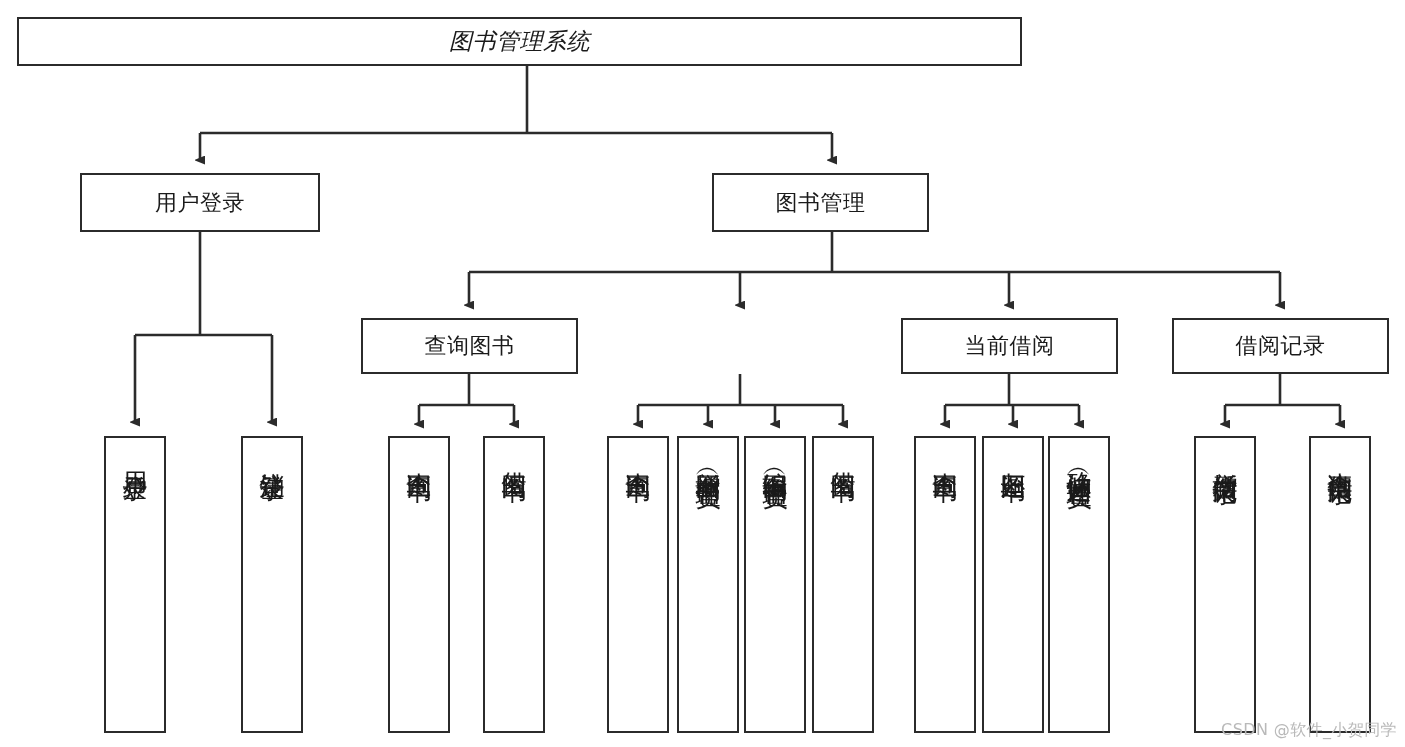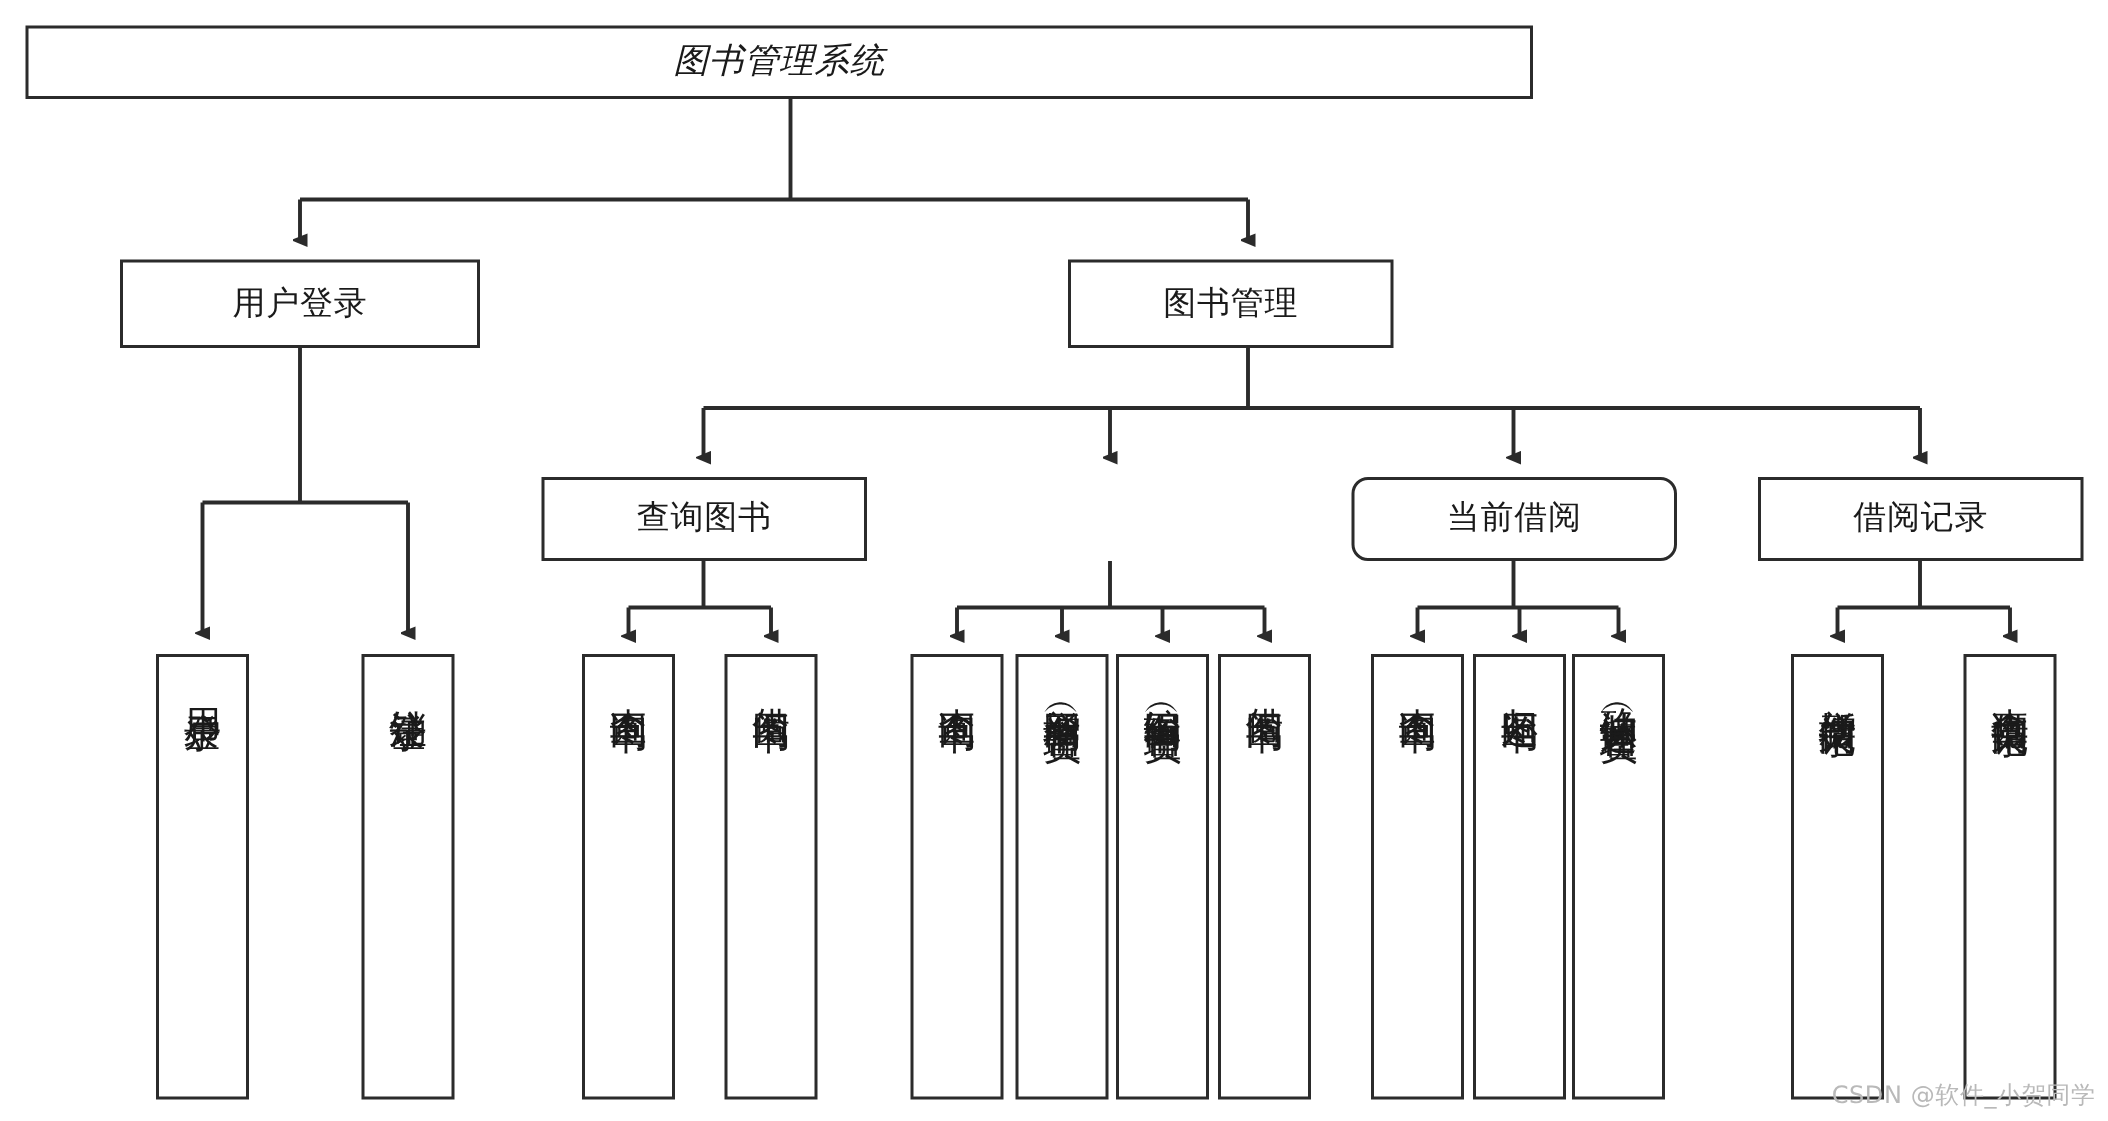--- a/index.html
+++ b/index.html
@@ -139,21 +139,21 @@
   <div class="node horiz" style="left:80px; top:173px; width:240px; height:59px;">
     <span class="lbl">用户登录</span>
   </div>
   <div class="node horiz" style="left:712px; top:173px; width:217px; height:59px;">
     <span class="lbl">图书管理</span>
   </div>
 
   <div class="node horiz" style="left:361px; top:318px; width:217px; height:56px;">
     <span class="lbl">查询图书</span>
   </div>
-  <div class="node horiz" style="left:901px; top:318px; width:217px; height:56px;border-radius:11px;">
+  <div class="node horiz" style="left:901px; top:318px; width:217px; height:56px;">
     <span class="lbl">当前借阅</span>
   </div>
   <div class="node horiz" style="left:1172px; top:318px; width:217px; height:56px;">
     <span class="lbl">借阅记录</span>
   </div>
 
   <div class="node vert" style="left:104px; top:436px; width:62px; height:297px;">
     <span class="lbl">用户登录</span>
   </div>
   <div class="node vert" style="left:241px; top:436px; width:62px; height:297px;">

